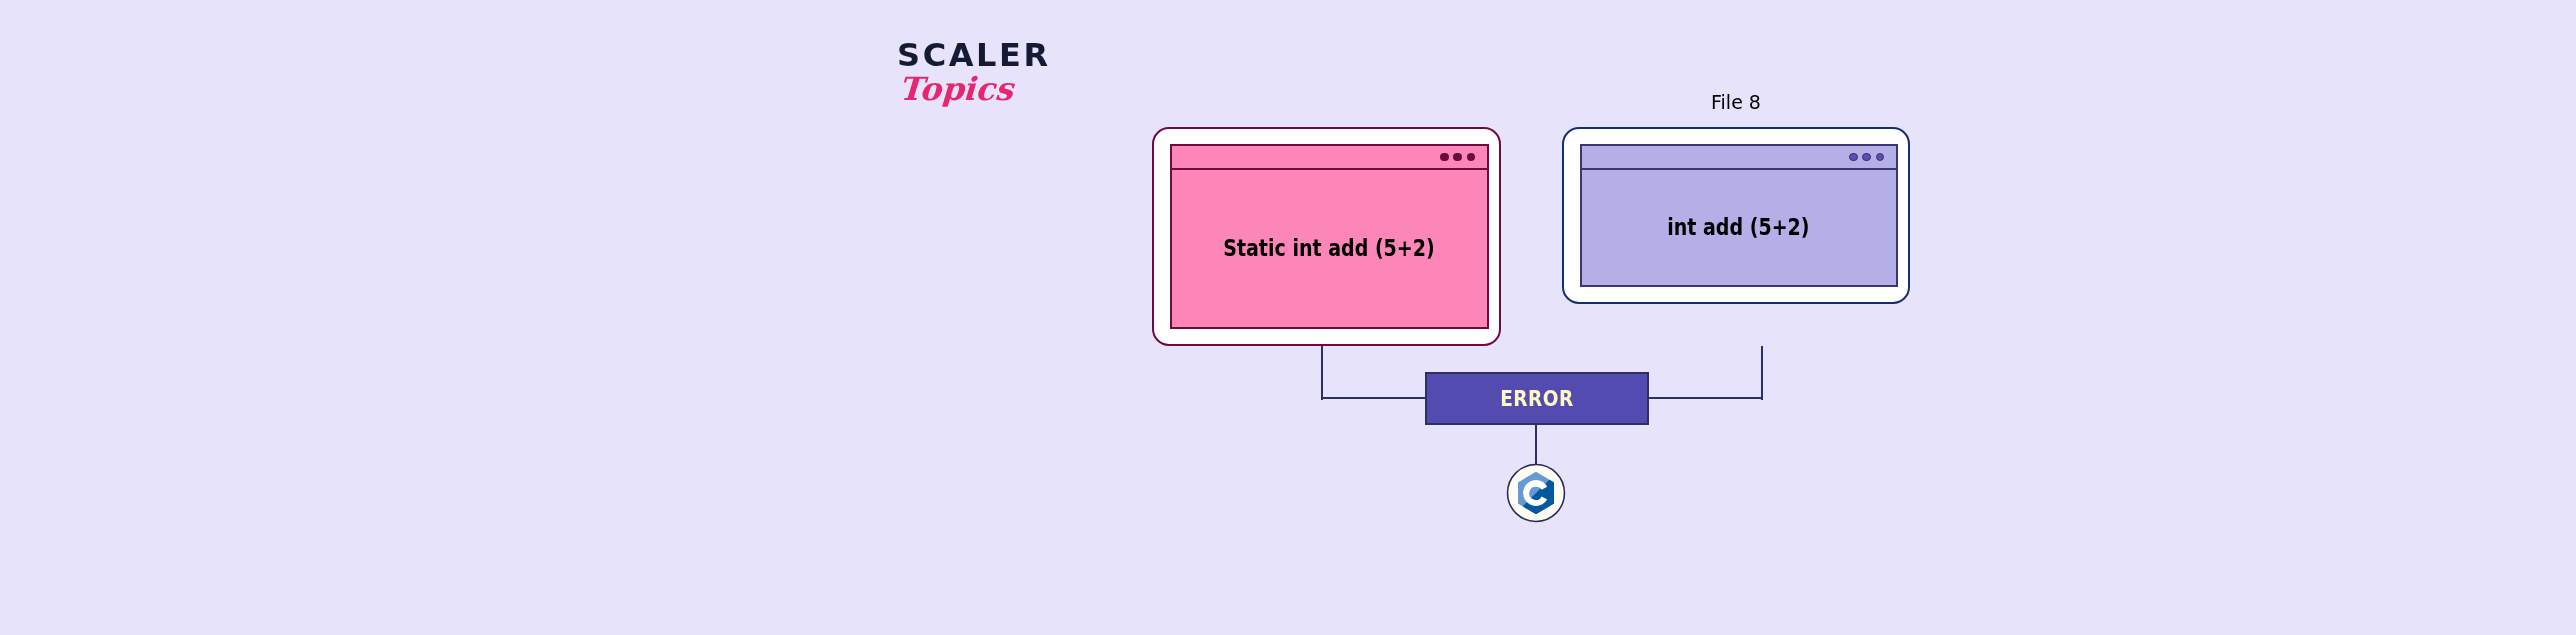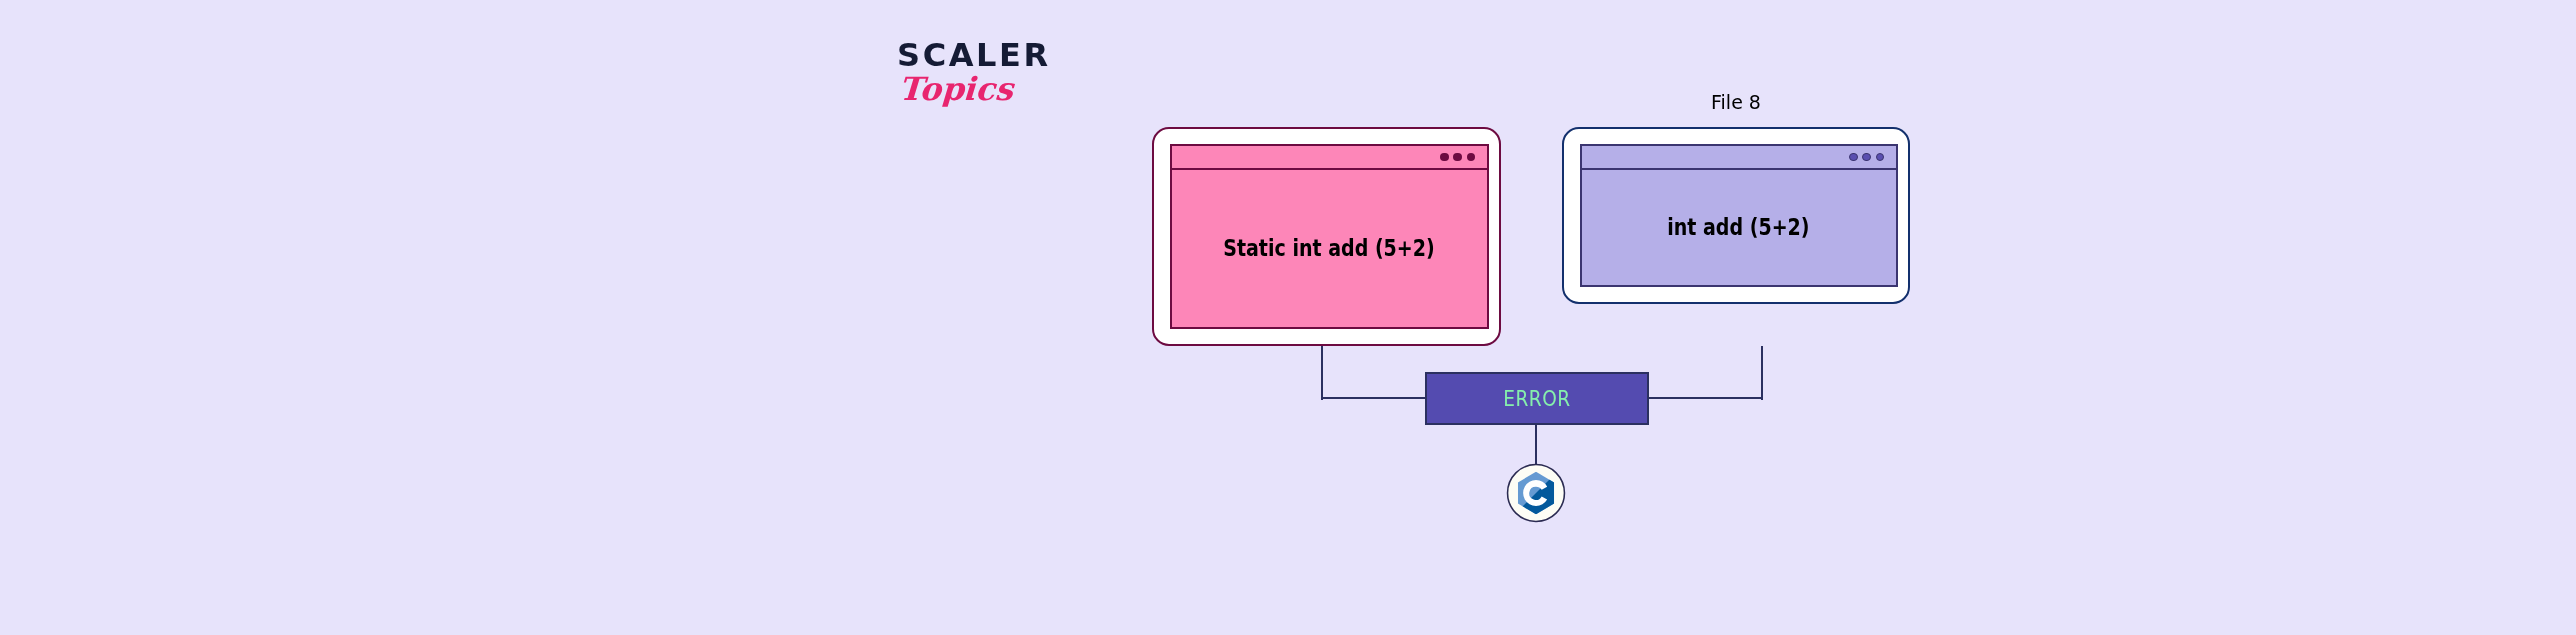--- a/index.html
+++ b/index.html
@@ -166,24 +166,24 @@
     width: 224px;
     height: 53px;
     background: #544bb0;
     border: 2.1px solid #2b3060;
     display: flex;
     align-items: center;
     justify-content: center;
   }
   #error-label {
     font-family: "DejaVu Sans Condensed", "Liberation Sans Narrow", "DejaVu Sans", sans-serif;
-    font-weight: normal;
+    font-weight: bold;
     font-size: 20.6px;
     letter-spacing: 0.5px;
-    color: #86efac;
+    color: #fef9c3;
     white-space: nowrap;
   }
 
   
   #c-logo-badge {
     position: absolute;
     left: 1506px;
     top: 463px;
     width: 60px;
     height: 60px;

